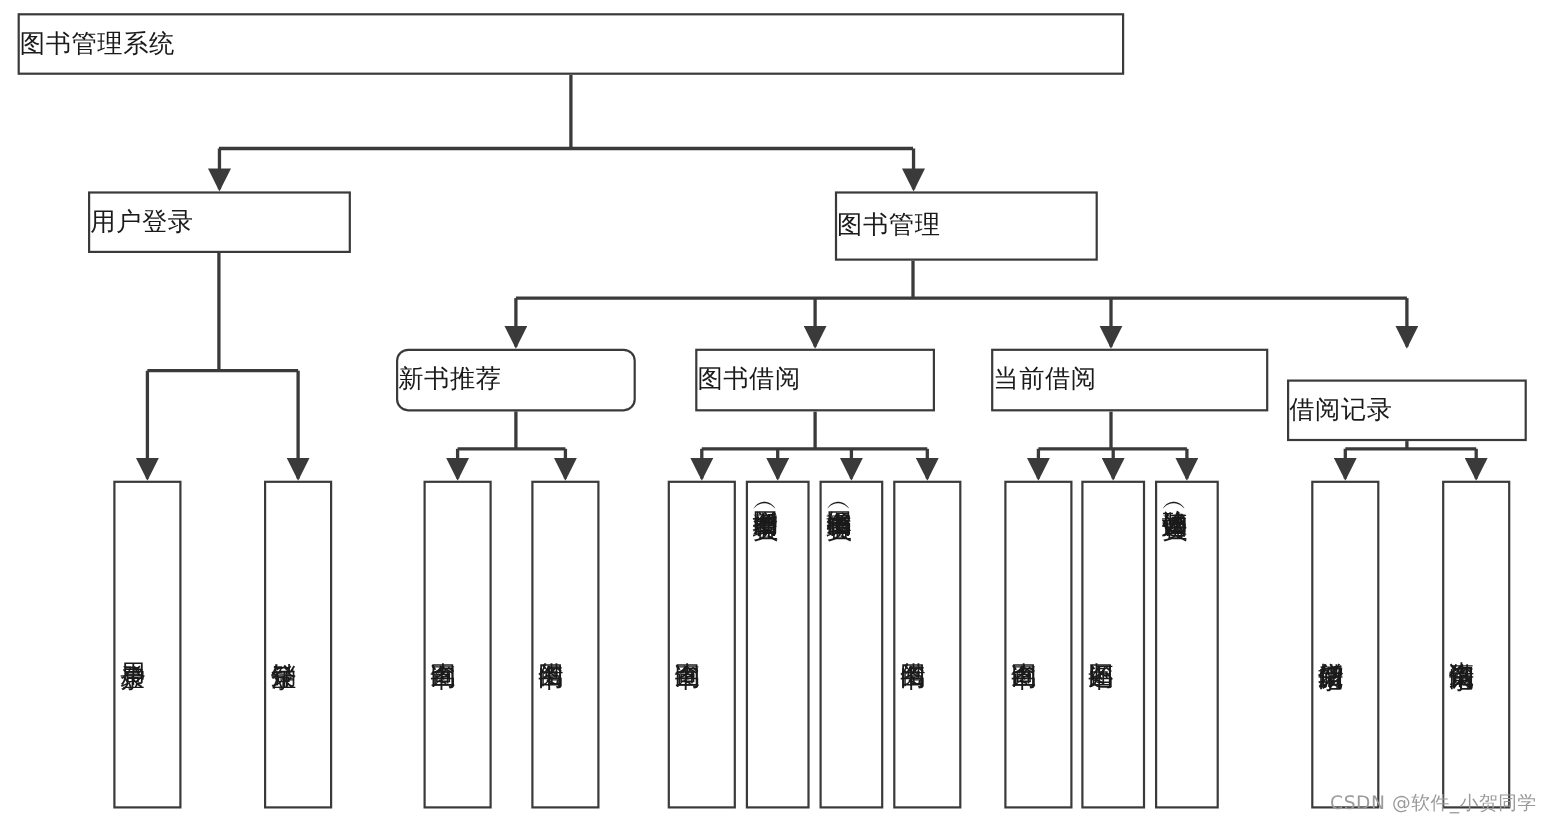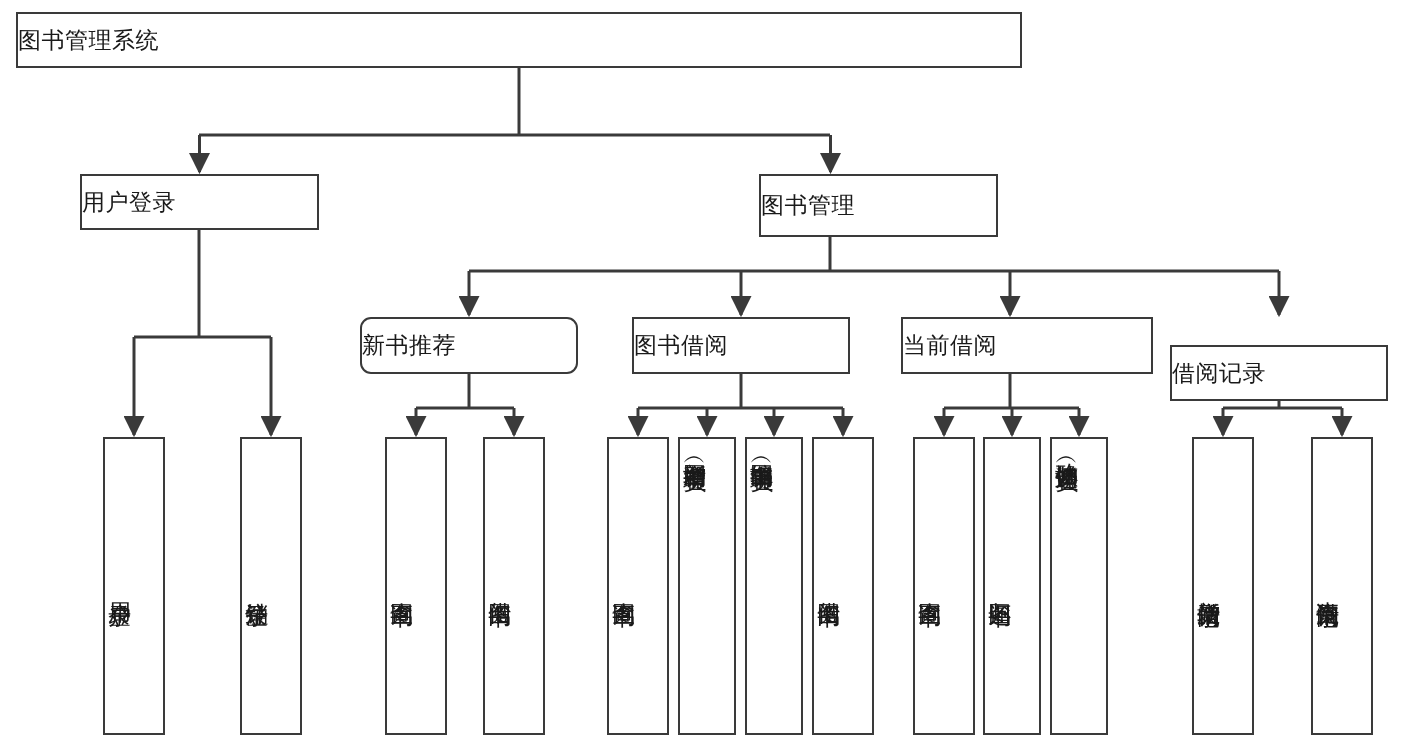--- a/index.html
+++ b/index.html
@@ -173,13 +173,14 @@
         <span class="node-label-v">确认归还（管理员）</span>
       </div>
       <div class="node-box leaf-box center-v" style="left: 1192px; top: 437px; width: 62px; height: 298px;">
         <span class="node-label-v">新增借阅记录</span>
       </div>
       <div class="node-box leaf-box center-v" style="left: 1311px; top: 437px; width: 62px; height: 298px;">
         <span class="node-label-v">查询借阅记录</span>
       </div>
     </div>
 
+  <div id="watermark">CSDN @软件_小贺同学</div>
 </div>
 
 </body></html>

